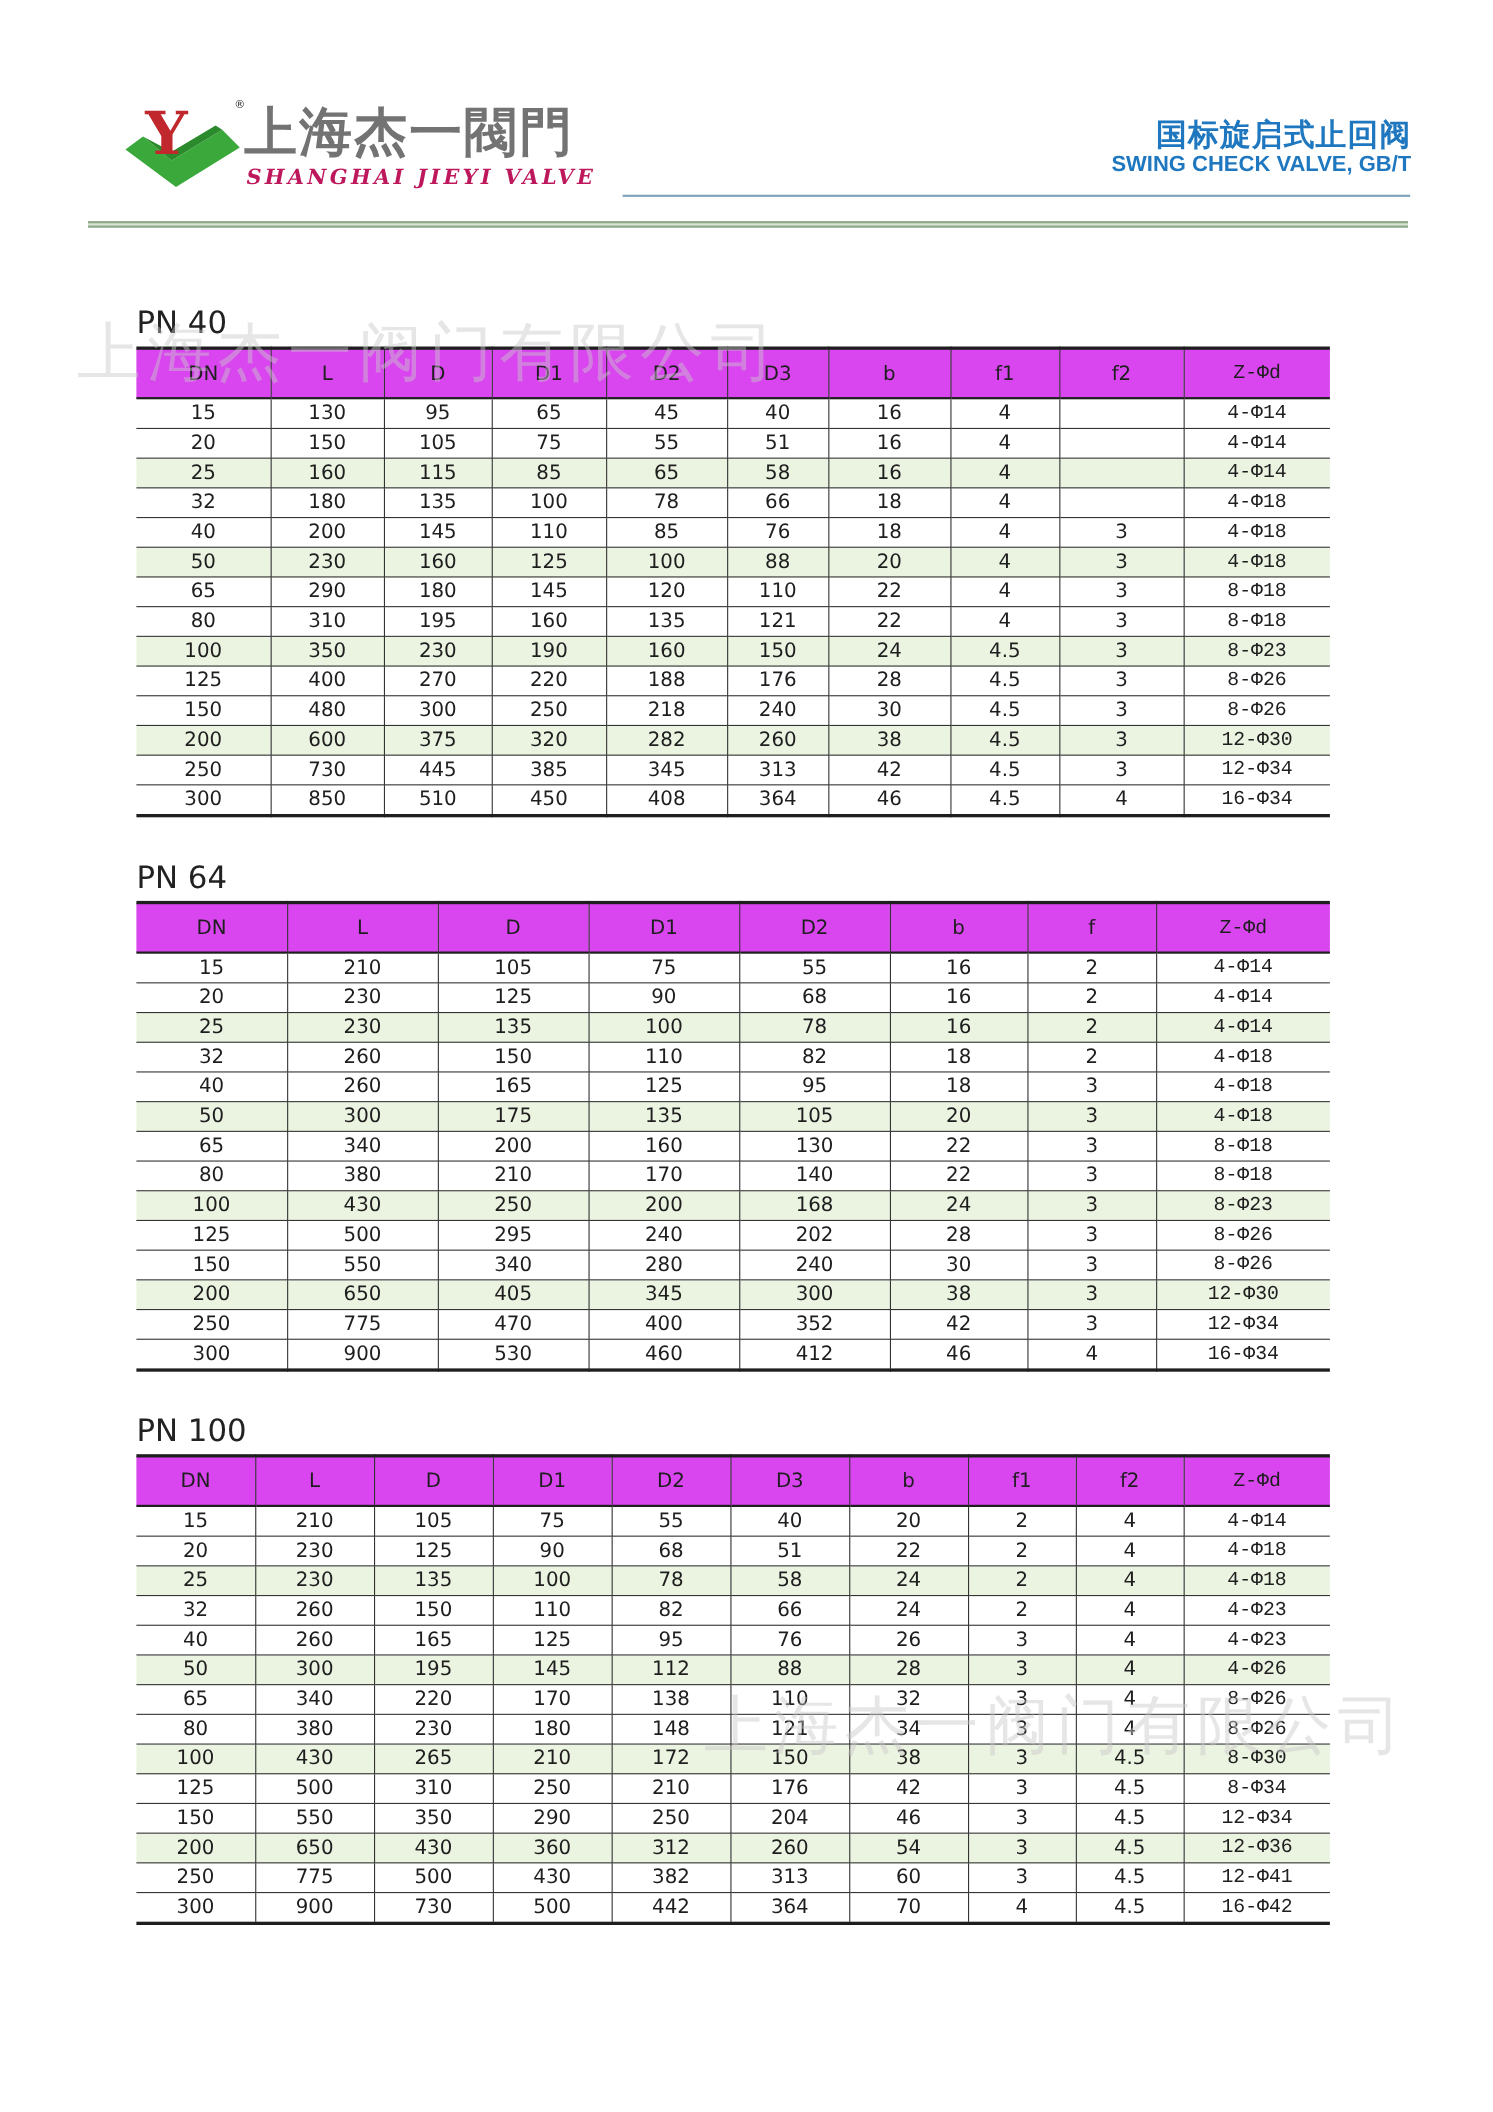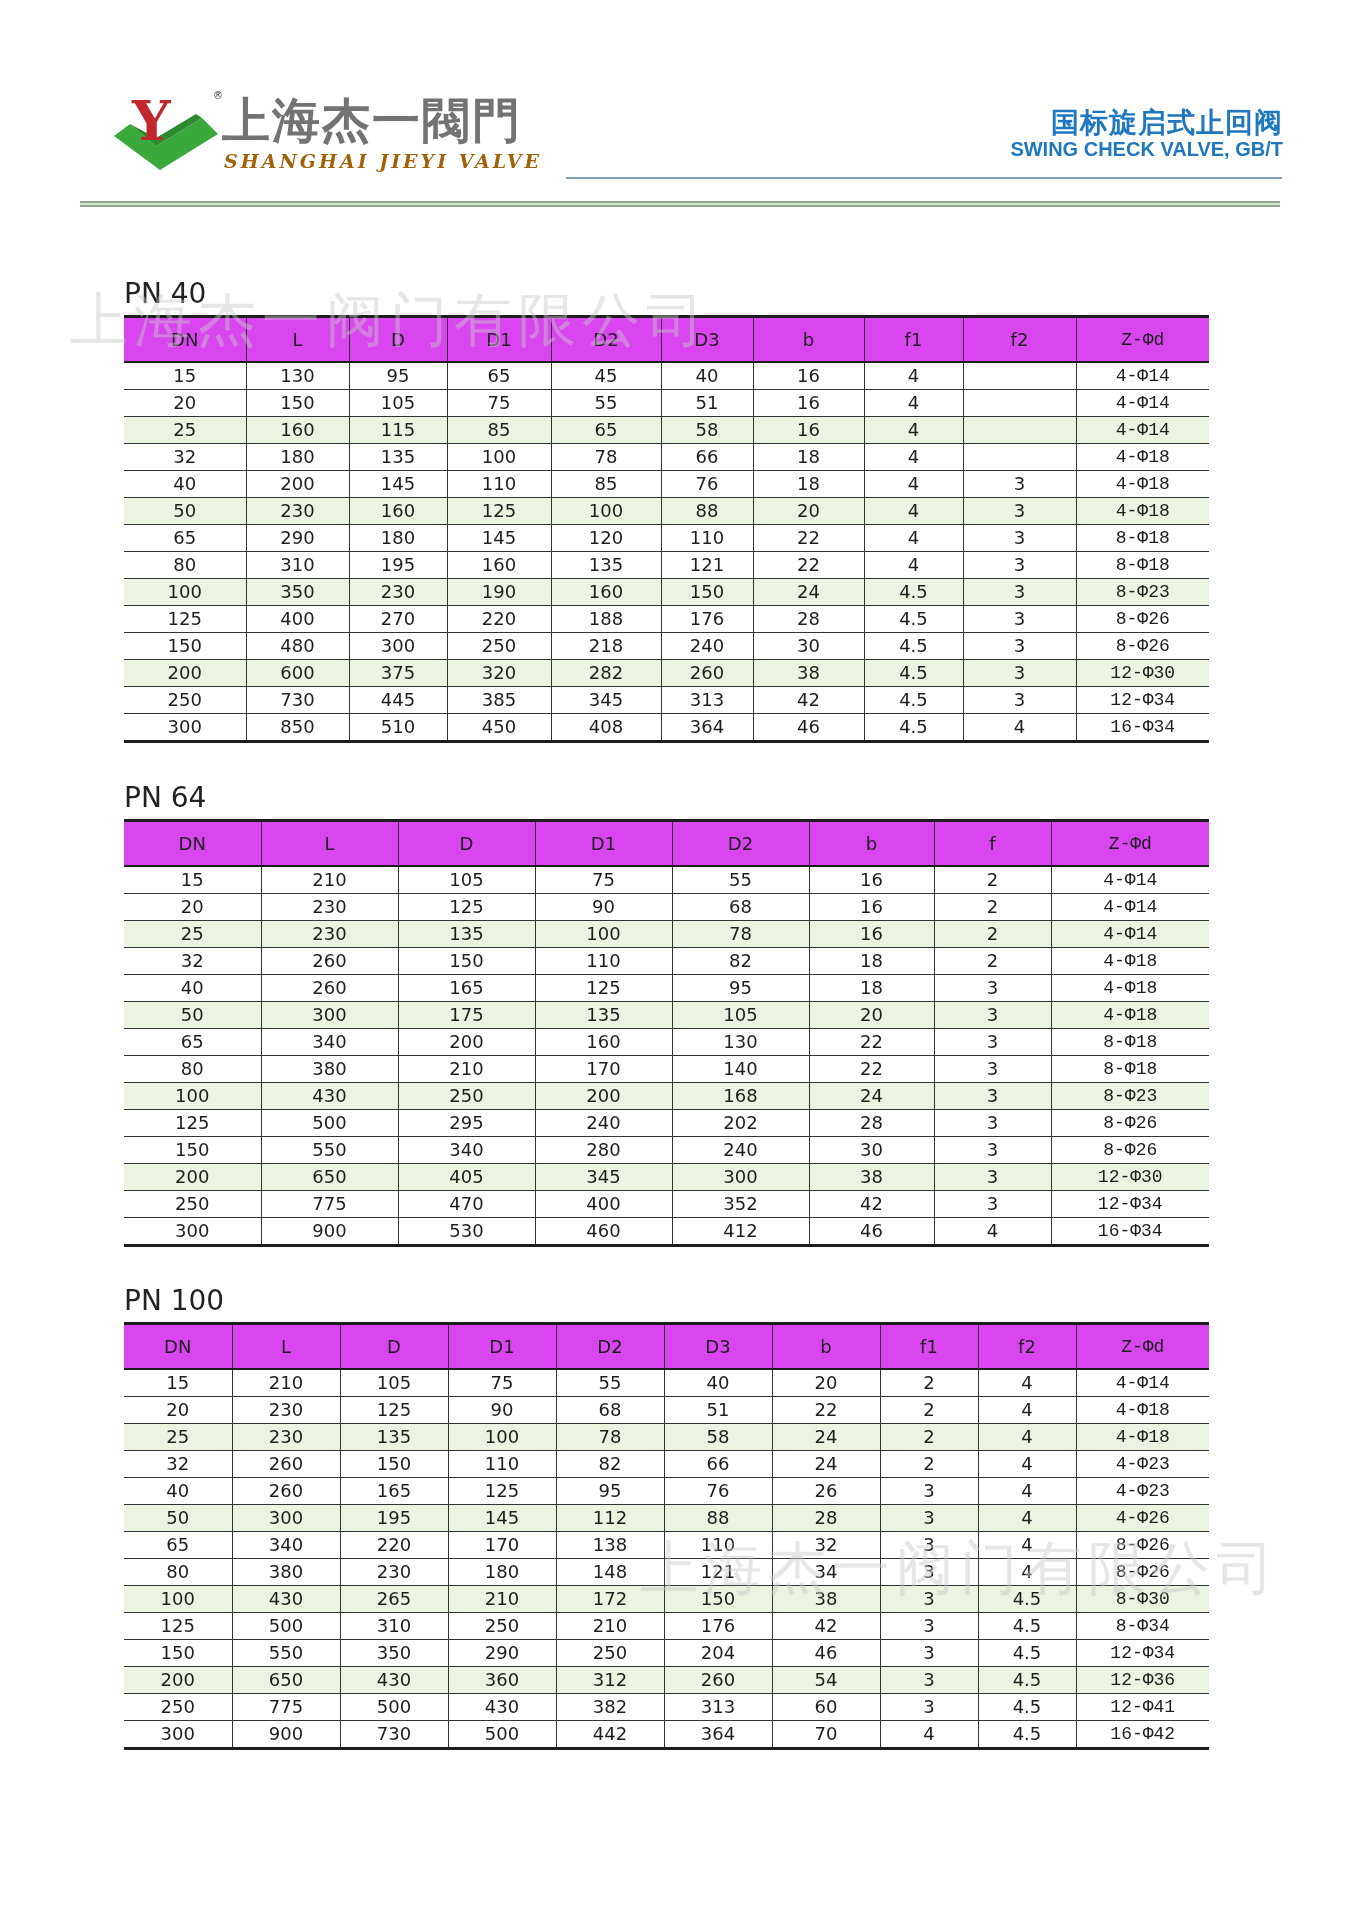--- a/index.html
+++ b/index.html
@@ -5,21 +5,21 @@
   html, body { margin: 0; padding: 0; background: #ffffff; }
   body { width: 1357px; height: 1920px; position: relative; overflow: hidden;
          font-family: "DejaVu Sans", "Liberation Sans", sans-serif; color: #1e1e1e; }
 
   
   .logo { position: absolute; left: 110px; top: 88px; width: 120px; height: 90px; }
   .brand-cn { position: absolute; left: 222px; top: 92px; font-family: "DejaVu Sans", sans-serif;
               font-weight: bold; font-size: 48px; letter-spacing: 2px; color: #737373; line-height: 56px; }
   .reg { position: absolute; left: 213px; top: 90px; font-size: 10px; color: #333; }
   .brand-en { position: absolute; left: 224px; top: 150px; font-family: "DejaVu Serif", serif;
-              font-style: italic; font-weight: bold; font-size: 19px; letter-spacing: 3px; color: #a16207; }
+              font-style: italic; font-weight: bold; font-size: 19px; letter-spacing: 3px; color: #be185d; }
   .title-cn { position: absolute; right: 74px; top: 104px; font-weight: bold; font-size: 28px;
               color: #1f78bf; letter-spacing: 1px; }
   .title-en { position: absolute; right: 74px; top: 138px; font-family: "Liberation Sans", sans-serif;
               font-weight: bold; font-size: 20px; color: #1f78bf; }
   .title-underline { position: absolute; left: 566px; top: 177px; width: 716px; height: 2px; background: #7fa3bd; }
   .sep { position: absolute; left: 80px; top: 201px; width: 1200px; height: 6px;
          border-top: 2px solid #8ea88a; border-bottom: 2px solid #8ea88a; background: #d9e4d2; box-sizing: border-box; }
 
   
   .section-title { position: absolute; left: 124px; font-size: 28px; color: #222; }

